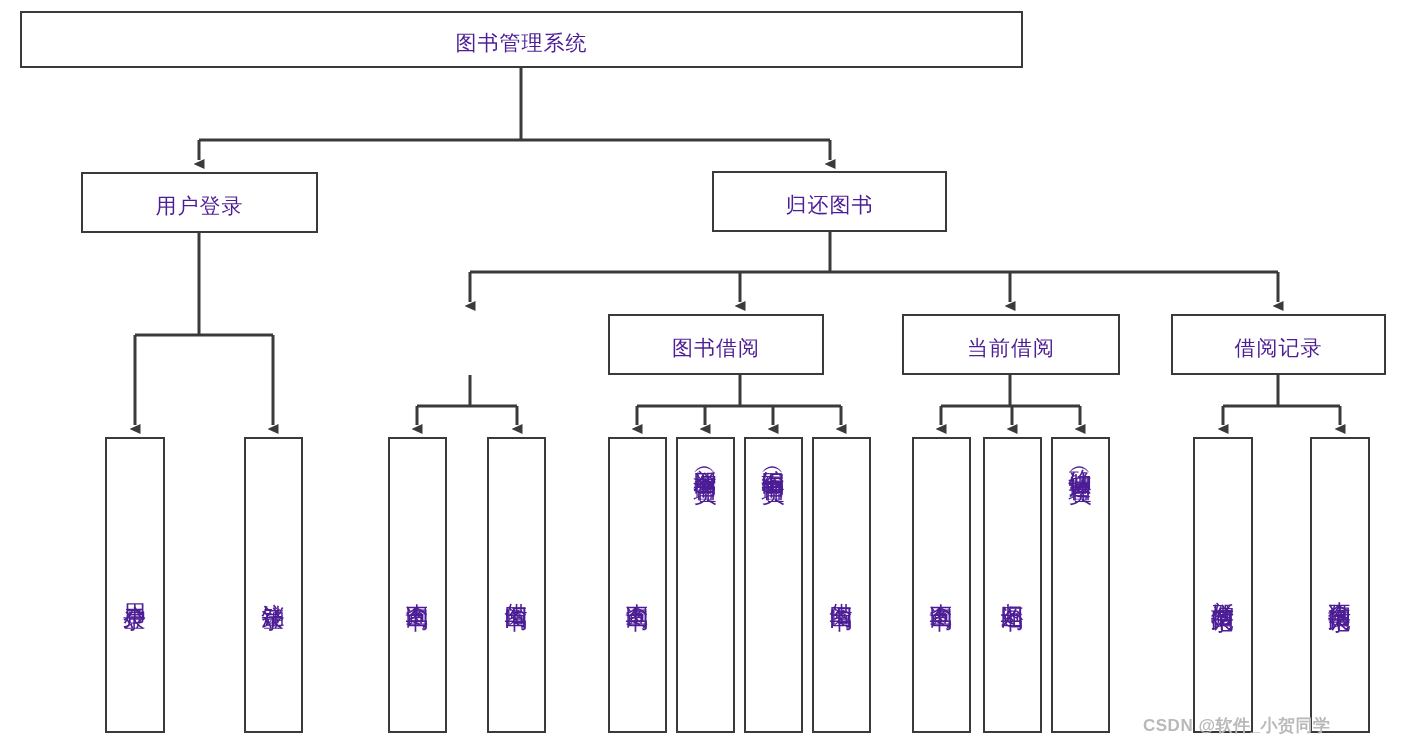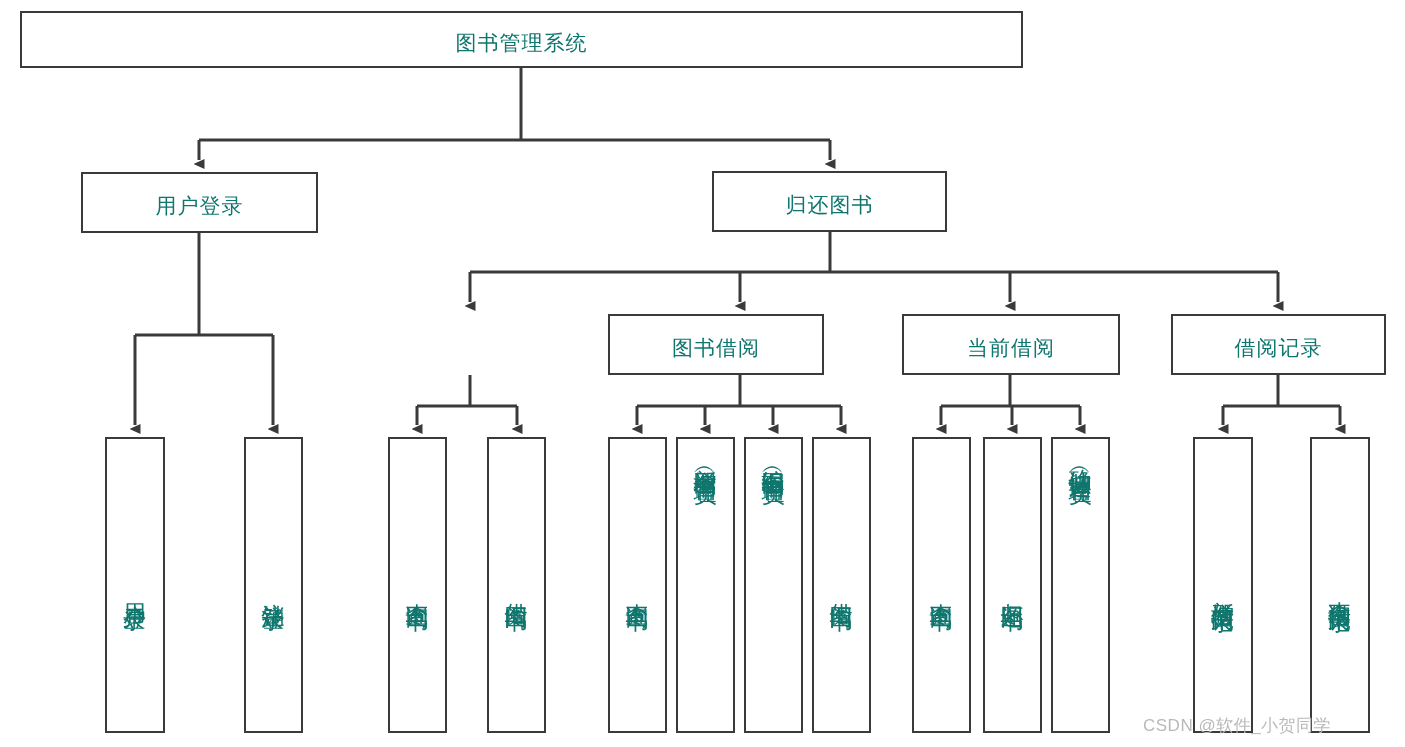--- a/index.html
+++ b/index.html
@@ -32,21 +32,21 @@
     display: flex;
     align-items: center;
     justify-content: center;
     color: #2b2b2b;
     z-index: 2;
   }
   .node-label {
     display: block;
     text-align: center;
     line-height: 1.18;
-    color: #0f766e;
+    color: #4c1d95;
     margin-top: 8px;
   }
   .node.horizontal .node-label {
     font-size: 21px;
     letter-spacing: 1px;
     white-space: nowrap;
   }
   .node.vertical {
     align-items: center;
     justify-content: center;
@@ -185,15 +185,15 @@
     <span class="node-label">确认归还（管理员）</span>
   </div>
 
   <div class="node vertical" style="left:1193px; top:437px; width:60px; height:296px;">
     <span class="node-label">新增借阅记录</span>
   </div>
   <div class="node vertical" style="left:1310px; top:437px; width:60px; height:296px;">
     <span class="node-label">查询借阅记录</span>
   </div>
 
-  <div class="watermark" style="left:1143px; top:714px;">CSDN @软件_小贺同学</div>
+  <div class="watermark" style="left:1143px; top:714px;font-weight:bold;">CSDN @软件_小贺同学</div>
 
 </div>
 
 </body></html>

